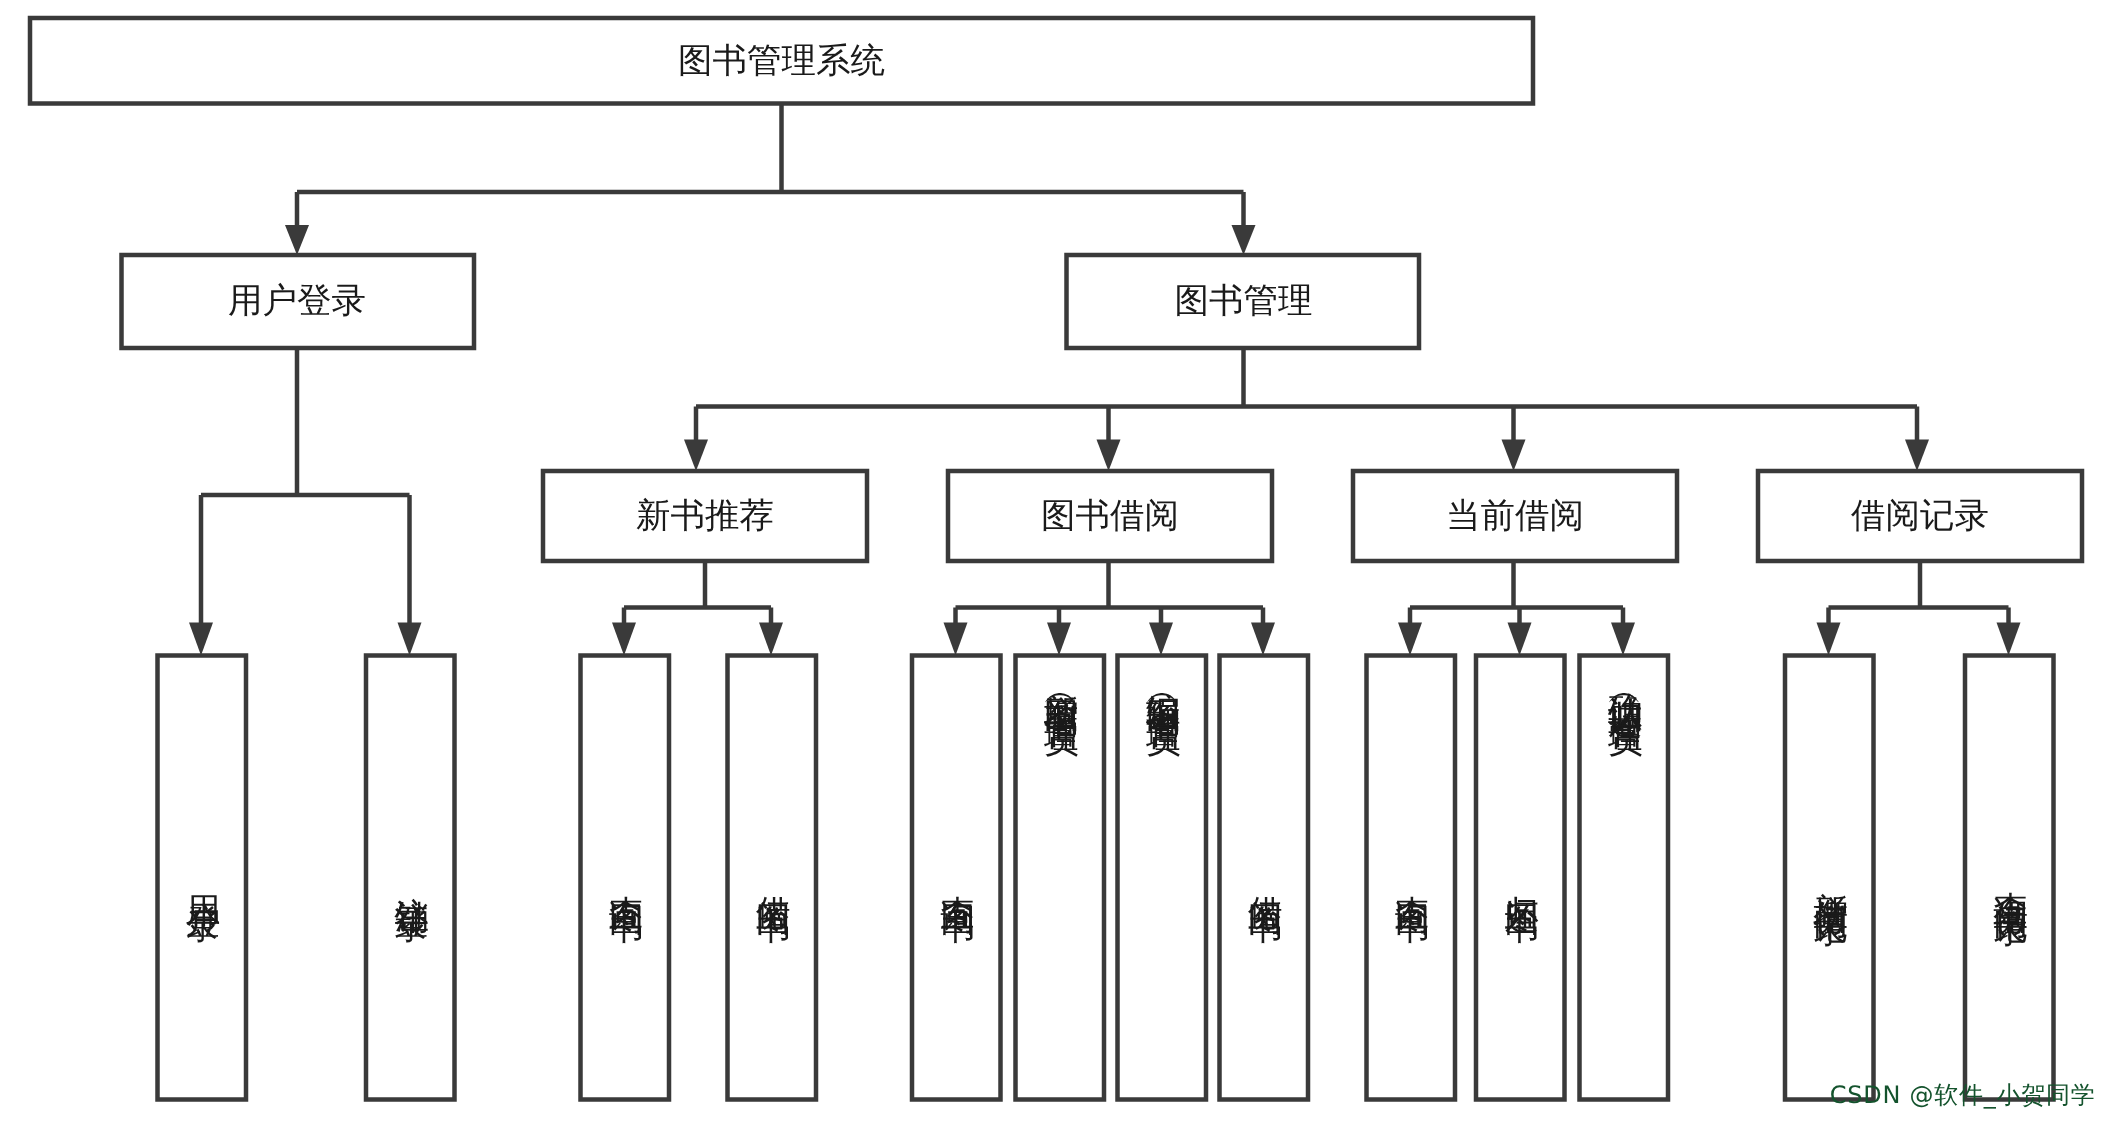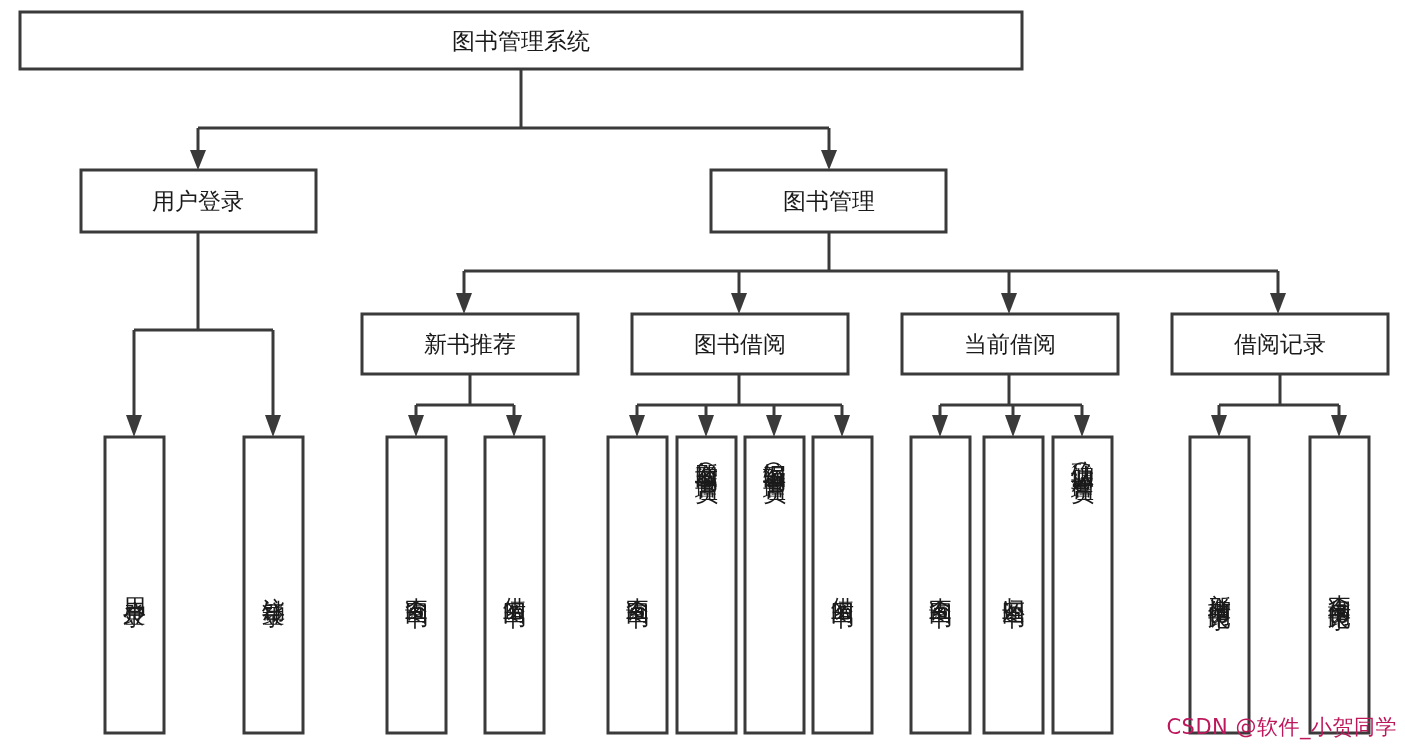--- a/index.html
+++ b/index.html
@@ -72,22 +72,22 @@
     letter-spacing: 3px;
     color: #1a1a1a;
     white-space: nowrap;
     text-align: center;
   }
   #watermark {
     position: absolute;
     right: 8px;
     bottom: 6px;
     font-family: "DejaVu Sans", "Liberation Sans", sans-serif;
-    font-size: 21px;
-    color: #be185d;
+    font-size: 16px;
+    color: #14532d;
     letter-spacing: 0.5px;
     white-space: nowrap;
     text-align: center;
   }
 </style>
 </head>
 <body>
 
 <div id="diagram-root">
 

